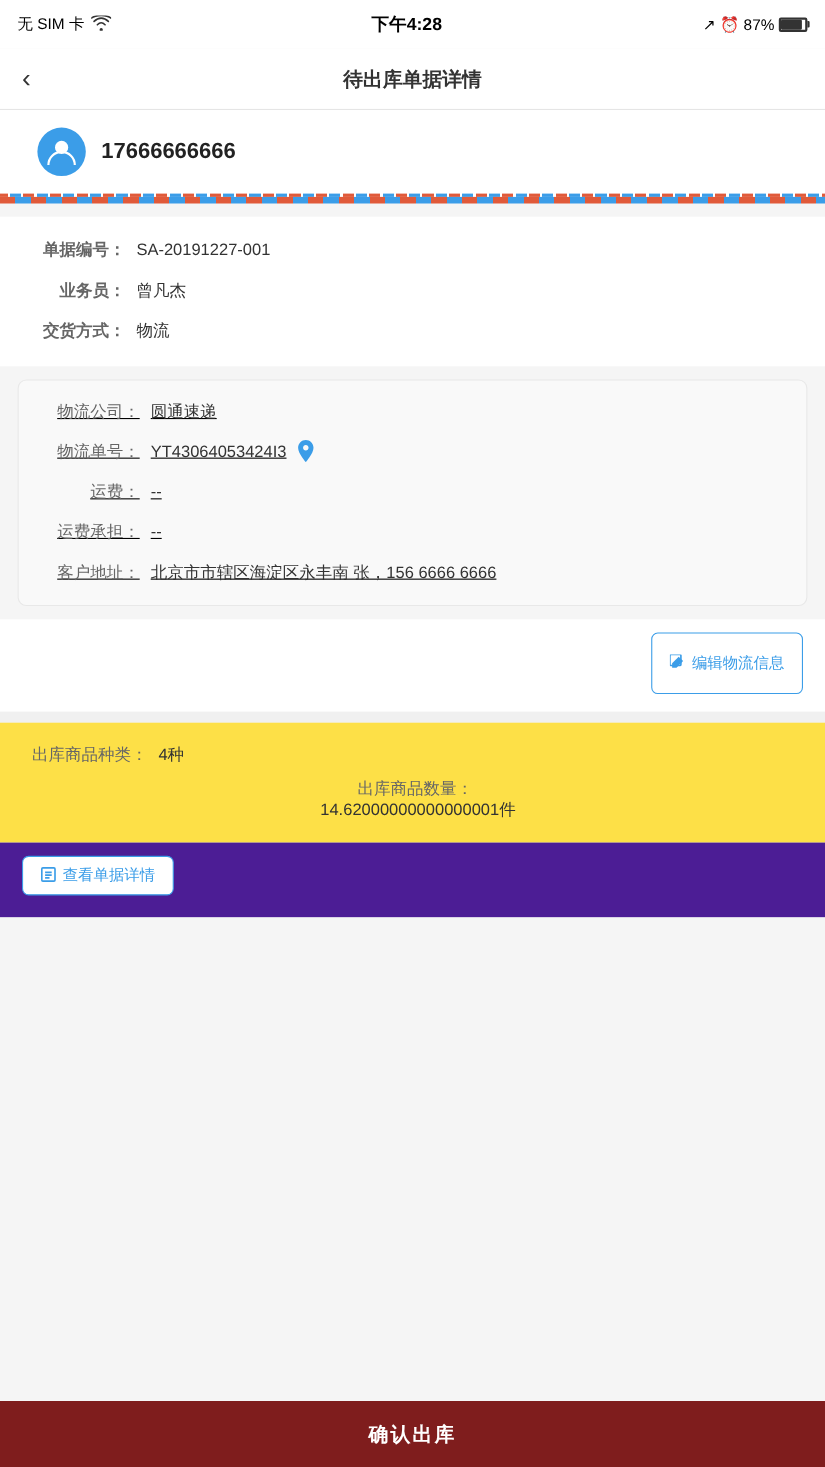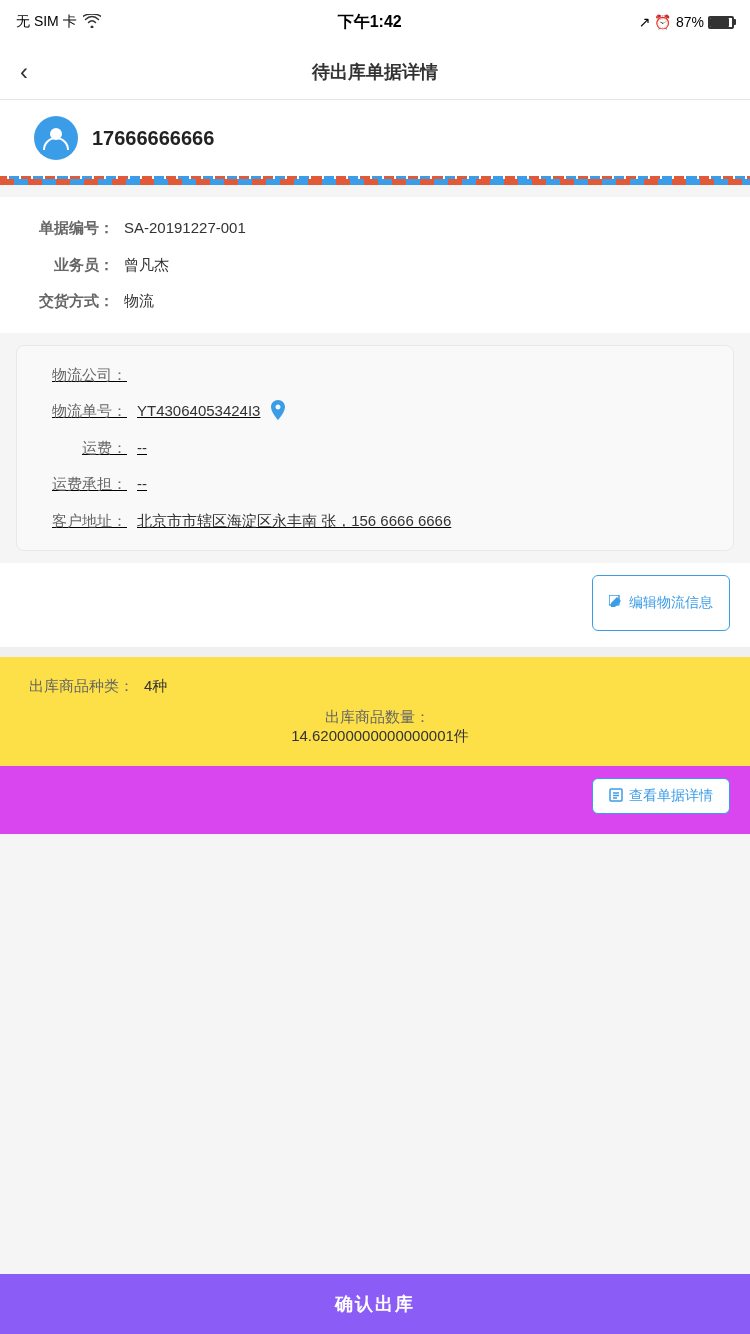--- a/index.html
+++ b/index.html
@@ -249,44 +249,44 @@
       flex-shrink: 0;
     }
     .goods-value {
       color: #333;
       margin-left: 10px;
     }
 
     
     .view-details-btn-row {
       display: flex;
-      justify-content: flex-end;
+      justify-content: flex-start;
       padding: 12px 20px 20px;
-      background: #d946ef;
+      background: #4c1d95;
     }
     .btn-outline-doc {
       border: 1px solid #3b9de8;
       color: #3b9de8;
       background: #fff;
       border-radius: 6px;
       padding: 8px 16px;
       font-size: 14px;
       display: flex;
       align-items: center;
       gap: 6px;
       cursor: pointer;
     }
 
     
     .bottom-bar {
       position: fixed;
       bottom: 0;
       left: 0;
       width: 750px;
-      background: #8b5cf6;
+      background: #7f1d1d;
       height: 60px;
       display: flex;
       align-items: center;
       justify-content: center;
     }
     .confirm-btn {
       font-size: 18px;
       font-weight: 600;
       color: #fff;
       background: transparent;
@@ -309,21 +309,21 @@
       <span>无 SIM 卡</span>
       <span>
         <svg width="18" height="14" viewBox="0 0 18 14" fill="none">
           <path d="M9 11.5a1.5 1.5 0 1 1 0 3 1.5 1.5 0 0 1 0-3z" fill="#333"></path>
           <path d="M5.5 8.5C6.7 7.3 7.8 6.7 9 6.7s2.3.6 3.5 1.8" stroke="#333" stroke-width="1.5" stroke-linecap="round" fill="none"></path>
           <path d="M2.5 5.5C4.5 3.5 6.6 2.5 9 2.5s4.5 1 6.5 3" stroke="#333" stroke-width="1.5" stroke-linecap="round" fill="none"></path>
           <path d="M0 2.5C2.5 0.5 5.5 0 9 0s6.5.5 9 2.5" stroke="#333" stroke-width="1.5" stroke-linecap="round" fill="none"></path>
         </svg>
       </span>
     </div>
-    <div class="status-center">下午1:42</div>
+    <div class="status-center">下午4:28</div>
     <div class="status-right">
       <span>↗</span>
       <span>⏰</span>
       <span>87%</span>
       <span class="battery-bar">
         <div class="battery-fill"></div>
       </span>
     </div>
   </div>
 
@@ -355,20 +355,21 @@
     </div>
     <div class="info-row">
       <span class="info-label">交货方式：</span>
       <span class="info-value">物流</span>
     </div>
   </div>
 
   <div class="logistics-card">
     <div class="logistics-row">
       <span class="logistics-label">物流公司：</span>
+      <span class="logistics-value">圆通速递</span>
     </div>
     <div class="logistics-row">
       <span class="logistics-label">物流单号：</span>
       <span class="logistics-value">
         <span>YT43064053424I3</span>
         <span class="location-icon">
           <svg width="20" height="22" viewBox="0 0 20 22" fill="#3b9de8">
             <path d="M10 0C6.1 0 3 3.1 3 7c0 5.25 7 13 7 13s7-7.75 7-13c0-3.9-3.1-7-7-7zm0 9.5C8.6 9.5 7.5 8.4 7.5 7S8.6 4.5 10 4.5 12.5 5.6 12.5 7 11.4 9.5 10 9.5z"></path>
           </svg>
         </span>

